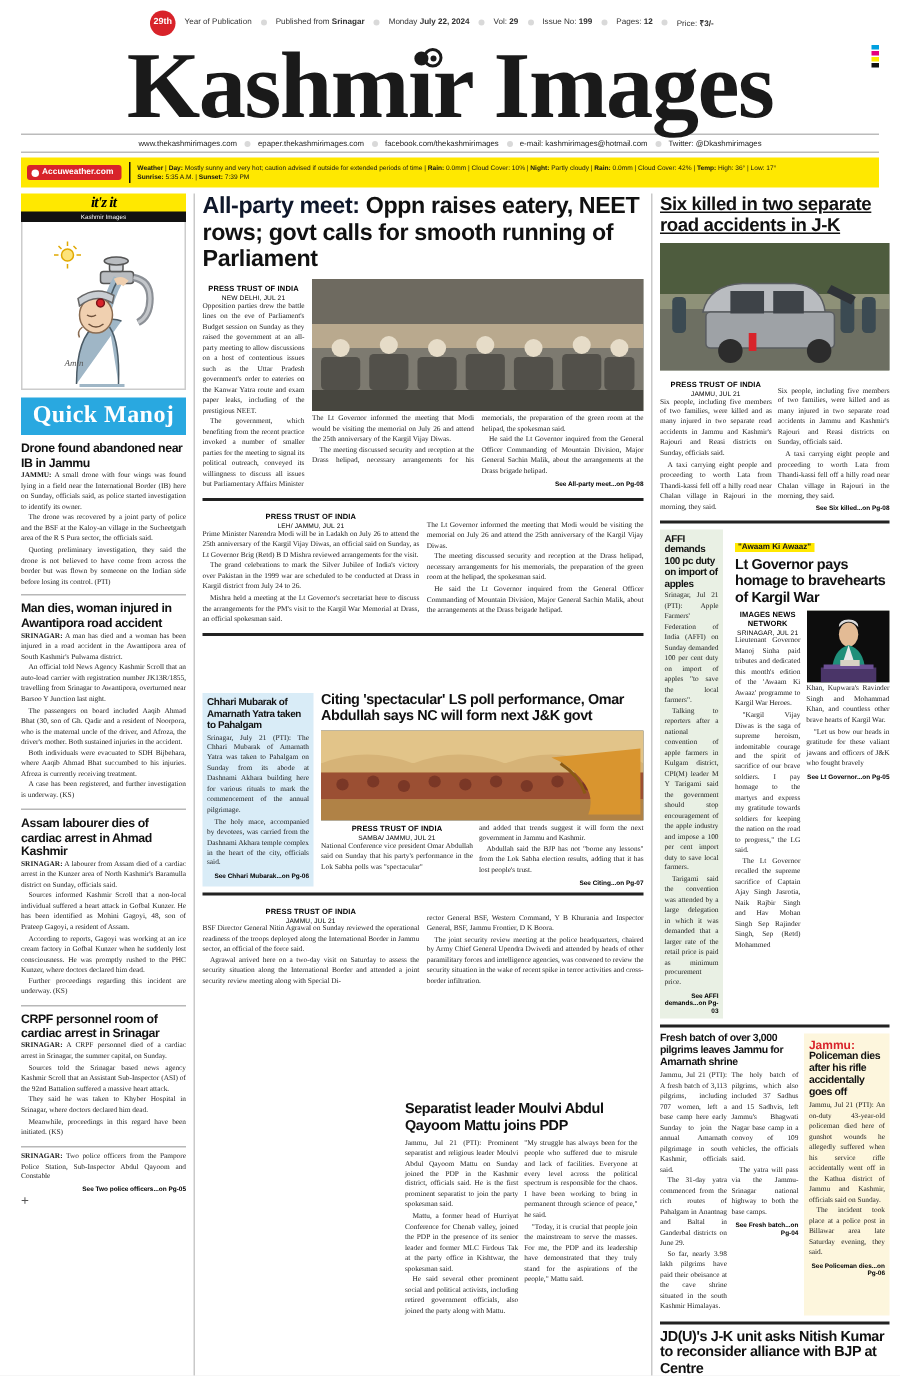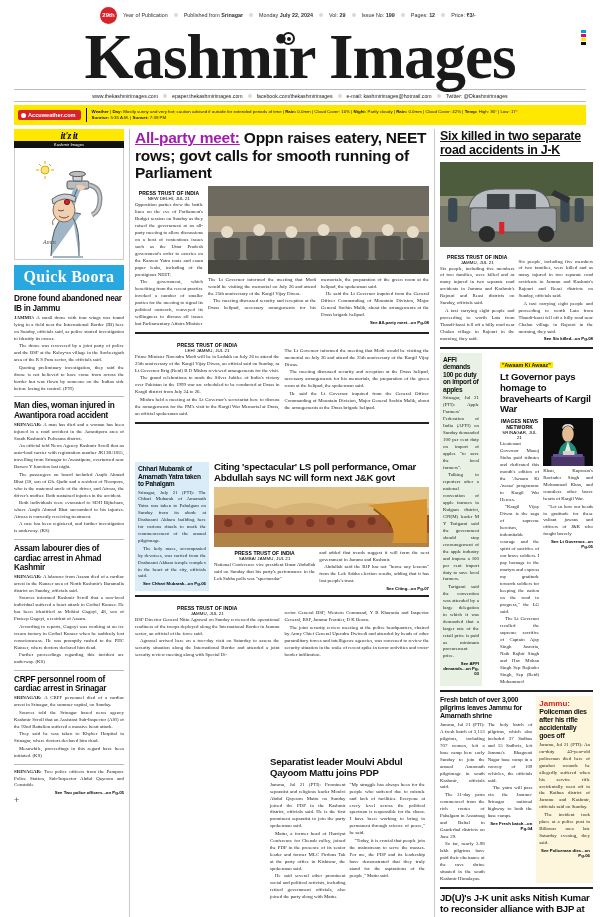--- a/index.html
+++ b/index.html
@@ -106,21 +106,21 @@
   
   .hl {
     font-weight:bold; color:#111; line-height:1.13;
     letter-spacing:-0.25px;
   }
   .hl-xl { font-size:15.5px; }
   .hl-lg { font-size:12.4px;text-decoration:underline; }
   .hl-md { font-size:9.6px; }
   .hl-sm { font-size:8.2px; }
   .hl-xs { font-size:6.6px; }
-  .red { color:#a21caf;text-decoration:underline; }
+  .red { color:#0f172a; }
   .byline {
     font-weight:bold; font-size:5px; text-align:center;
     margin:4px 0 1px; letter-spacing:0.1px;
   }
   .byline .dl { font-weight:normal; font-size:4.4px; display:block; }
   .body-txt {
     font-family:"Liberation Serif", serif;
     font-size:4.9px; line-height:1.42; text-align:justify;
     color:#1c1c1c;
   }
@@ -241,21 +241,21 @@
             <path d="M43 62 q3 2 6 0" stroke="#6b4f3a"></path>
             <path d="M44 68 q5 4 10 0" stroke="#6b4f3a"></path>
             <path d="M40 70 q-4 3 -2 7" stroke="#8a6c52"></path>
 
             <path d="M62 40 q4 -2 7 1" stroke="#f0d0b0" stroke-width="5"></path>
           </g>
           <text x="28" y="96" font-family="Liberation Serif, serif" font-size="6" fill="#555" font-style="italic">Amin</text>
         </svg>
       </div>
 
-      <div class="quickread">Quick Boora</div>
+      <div class="quickread">Quick Manoj</div>
 
       <div>
         <div style="margin-top:4px">
           <div class="hl hl-sm">Drone found abandoned near IB in Jammu</div>
           <div class="body-txt" style="margin-top:2px" id="qr0">
               <p><b>JAMMU:</b> A small drone with four wings was found lying in a field near the International Border (IB) here on Sunday, officials said, as police started investigation to identify its owner.</p>
               <p>The drone was recovered by a joint party of police and the BSF at the Kaloy-an village in the Sucheetgarh area of the R S Pura sector, the officials said.</p>
               <p>Quoting preliminary investigation, they said the drone is not believed to have come from across the border but was flown by someone on the Indian side before losing its control. (PTI)</p>
             </div>
         </div>
@@ -507,21 +507,21 @@
                 <p>Six people, including five members of two families, were killed and as many injured in two separate road accidents in Jammu and Kashmir's Rajouri and Reasi districts on Sunday, officials said.</p>
                 <p>A taxi carrying eight people and proceeding to worth Lata from Thandi-kassi fell off a hilly road near Chalan village in Rajouri in the morning, they said.</p>
               </div>
             <div class="seemore">See Six killed...on Pg-08</div>
           </div>
         </div>
       </div>
 
       <div class="hrule-thick"></div>
 
-      <div style="display:flex; gap:18px;">
+      <div style="display:flex; gap:8px;">
         <div class="box-green" style="width:42px; flex:none;">
           <div class="hl hl-xs">AFFI demands 100 pc duty on import of apples</div>
           <div class="body-txt" style="margin-top:2px" id="affi">
               <p>Srinagar, Jul 21 (PTI): Apple Farmers' Federation of India (AFFI) on Sunday demanded 100 per cent duty on import of apples "to save the local farmers".</p>
               <p>Talking to reporters after a national convention of apple farmers in Kulgam district, CPI(M) leader M Y Tarigami said the government should stop encouragement of the apple industry and impose a 100 per cent import duty to save local farmers.</p>
               <p>Tarigami said the convention was attended by a large delegation in which it was demanded that a larger rate of the retail price is paid as minimum procurement price.</p>
             </div>
           <div class="seemore">See AFFI demands...on Pg-03</div>
         </div>
         <div style="flex:1">
@@ -595,21 +595,21 @@
 
       <div class="hrule-thick"></div>
 
       <div>
         <div class="hl hl-md">JD(U)'s J-K unit asks Nitish Kumar to reconsider alliance with BJP at Centre</div>
 
       </div>
     </div>
   </div>
 
-  <div style="position:absolute; left:270px; top:757px; width:155px;">
+  <div style="position:absolute; left:270px; top:735px; width:155px;">
     <div class="hl hl-md">Separatist leader Moulvi Abdul Qayoom Mattu joins PDP</div>
     <div style="display:flex; gap:4px; margin-top:3px">
       <div style="width:50%" class="body-txt" id="sep-l">
           <p>Jammu, Jul 21 (PTI): Prominent separatist and religious leader Moulvi Abdul Qayoom Mattu on Sunday joined the PDP in the Kashmir district, officials said. He is the first prominent separatist to join the party spokesman said.</p>
           <p>Mattu, a former head of Hurriyat Conference for Chenab valley, joined the PDP in the presence of its senior leader and former MLC Firdous Tak at the party office in Kishtwar, the spokesman said.</p>
           <p>He said several other prominent social and political activists, including retired government officials, also joined the party along with Mattu.</p>
         </div>
       <div style="width:50%" class="body-txt" id="sep-r">
           <p>"My struggle has always been for the people who suffered due to misrule and lack of facilities. Everyone at every level across the political spectrum is responsible for the chaos. I have been working to bring in permanent through science of peace," he said.</p>
           <p>"Today, it is crucial that people join the mainstream to serve the masses. For me, the PDP and its leadership have demonstrated that they truly stand for the aspirations of the people," Mattu said.</p>

